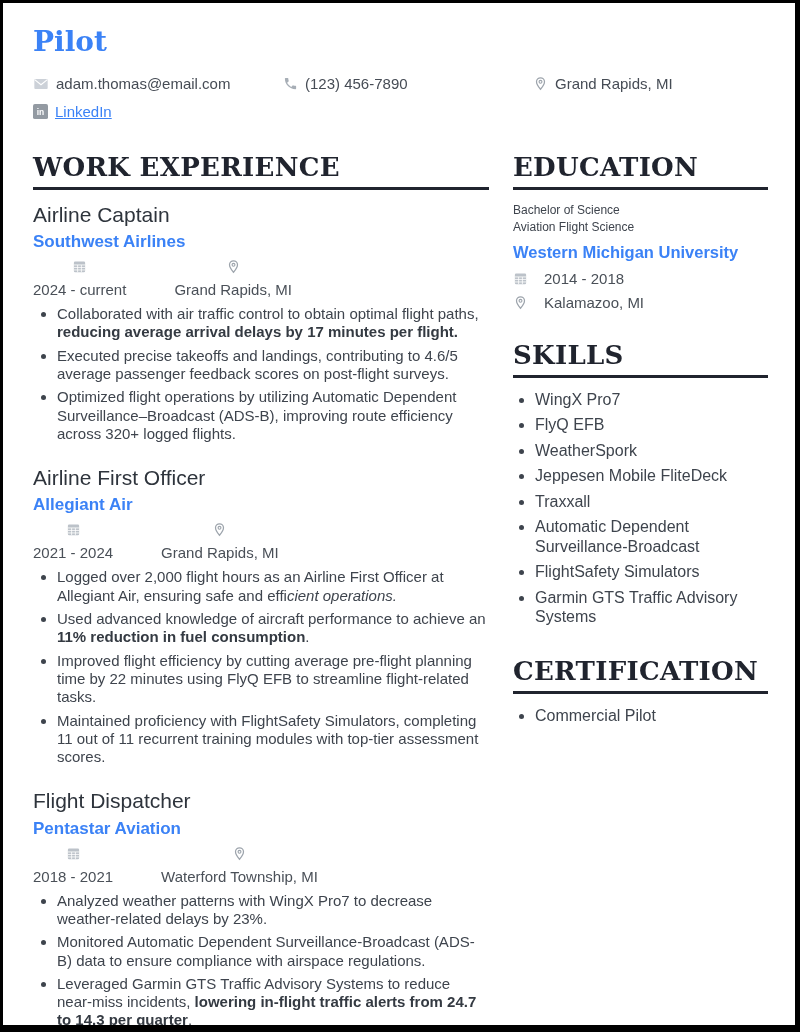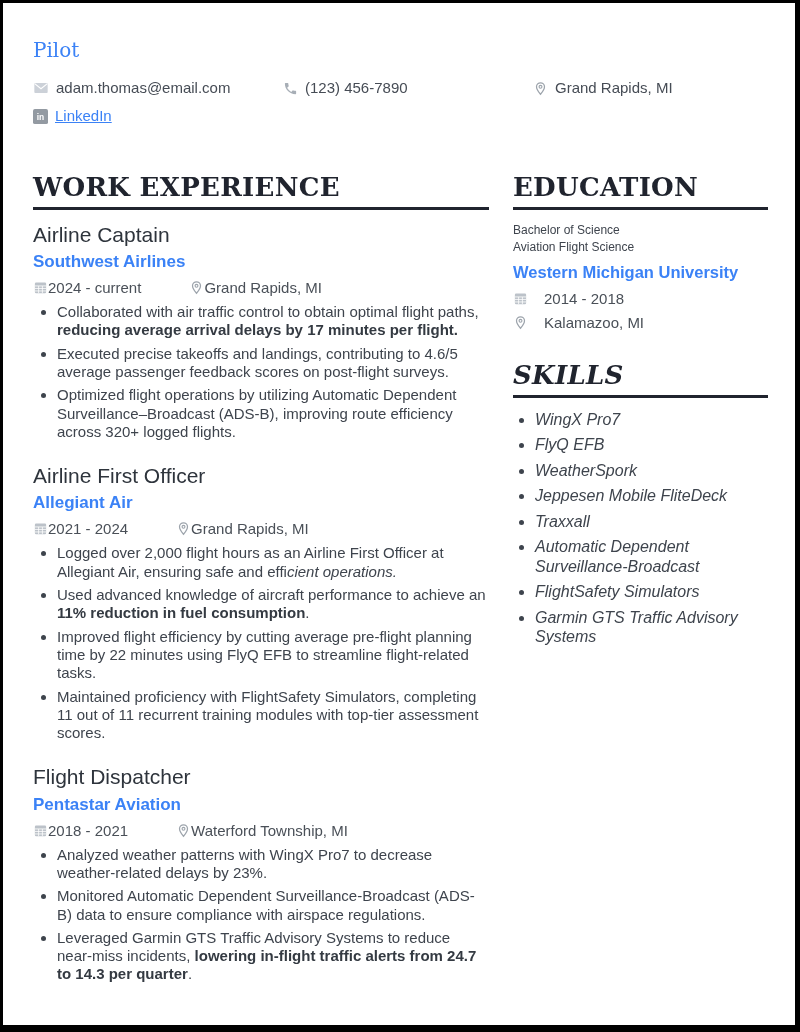--- a/index.html
+++ b/index.html
@@ -20,73 +20,73 @@
     font-family: "DejaVu Serif", serif;
     font-weight: bold;
     font-size: 43px;
     line-height: 1.05;
     color: #20242e;
     margin: 8px 0 0;
     letter-spacing: 0px;
   }
   .subtitle {
     font-family: "DejaVu Serif", serif;
-    font-weight: normal;
-    font-size: 20px;
+    font-weight: bold;
+    font-size: 28px;
     color: var(--accent, #3b82f6);
-    margin-top: 21px;
+    margin-top: 8px;
   }
   .contact-row {
     display: grid;
     grid-template-columns: 250px 250px auto;
     margin-top: 17px;
     font-size: 15px;
     color: #464c55;
     align-items: center;
   }
   .contact-row.second { display: flex; margin-top: 11px; }
-  .contact-item { display: flex; align-items: flex-end; gap: 7px; }
+  .contact-item { display: flex; align-items: center; gap: 7px; }
   .icon { display: inline-flex; flex: 0 0 auto; align-items: center; }
   a.link { color: var(--accent, #3b82f6); text-decoration: underline; }
 
   
   .columns {
     display: grid;
     grid-template-columns: 456px 255px;
     column-gap: 24px;
     margin-top: 33px;
   }
   h2.section-heading {
     font-family: "DejaVu Serif", serif;
     font-weight: bold;
     font-size: 26px;
     letter-spacing: 0.3px;
     color: #20242e;
-    margin: 16px 0 12px;
+    margin: 0 0 12px;
     padding-bottom: 4px;
     border-bottom: 3px solid #20242e;
     line-height: 1.15;
     white-space: nowrap;
   }
 
   
   .job { margin-top: 22px; }
   .job:first-child { margin-top: 0; }
   .job-title { font-size: 21px; font-weight: 400; color: #2e343c; margin: 0; line-height: 1.25; }
   .job-company { font-size: 17px; font-weight: 700; color: var(--accent, #3b82f6); margin-top: 4px; }
   .meta { display: flex; align-items: center; margin-top: 7px; font-size: 15px; color: #4a5058; }
-  .meta-item { display: flex; align-items: center; gap: 0; }
+  .meta-item { display: flex; align-items: center; gap: 7px; flex-direction: column; }
   .meta-item + .meta-item { margin-left: 48px; }
   ul.bullets { margin: 7px 0 0; padding-left: 24px; }
   ul.bullets li { margin-bottom: 5px; line-height: 1.22; font-size: 15px; }
   ul.bullets li b, .bold { font-weight: 700; color: #343a42; }
 
   
   .side-section { margin-top: 0; }
-  .side-section + .side-section { margin-top: 30px; font-style: italic; }
+  .side-section + .side-section { margin-top: 30px; }
   .edu-degree, .edu-field { font-size: 12px; line-height: 1.45; color: #3e444d; }
   .edu-school { font-size: 16.5px; font-weight: 700; color: var(--accent, #3b82f6); margin-top: 4px; line-height: 1.35; }
   .edu-meta { display: flex; align-items: center; gap: 16px; margin-top: 7px; font-size: 15px; color: #4a5058; }
   ul.side-list { margin: 4px 0 0; padding-left: 22px; }
   ul.side-list li { margin-bottom: 6px; line-height: 1.22; font-size: 16px; }
 </style>
 </head>
 <body style="--accent: #3b82f6;">
 
 <div class="page">
@@ -268,16 +268,22 @@
             <li>FlyQ EFB</li>
             <li>WeatherSpork</li>
             <li>Jeppesen Mobile FliteDeck</li>
             <li>Traxxall</li>
             <li>Automatic Dependent Surveillance-Broadcast</li>
             <li>FlightSafety Simulators</li>
             <li>Garmin GTS Traffic Advisory Systems</li>
           </ul>
       </section>
 
+      <section class="side-section">
+        <h2 class="section-heading">CERTIFICATION</h2>
+        <ul class="side-list">
+            <li>Commercial Pilot</li>
+          </ul>
+      </section>
 
     </div>
   </div>
 </div>
 
 </body></html>

